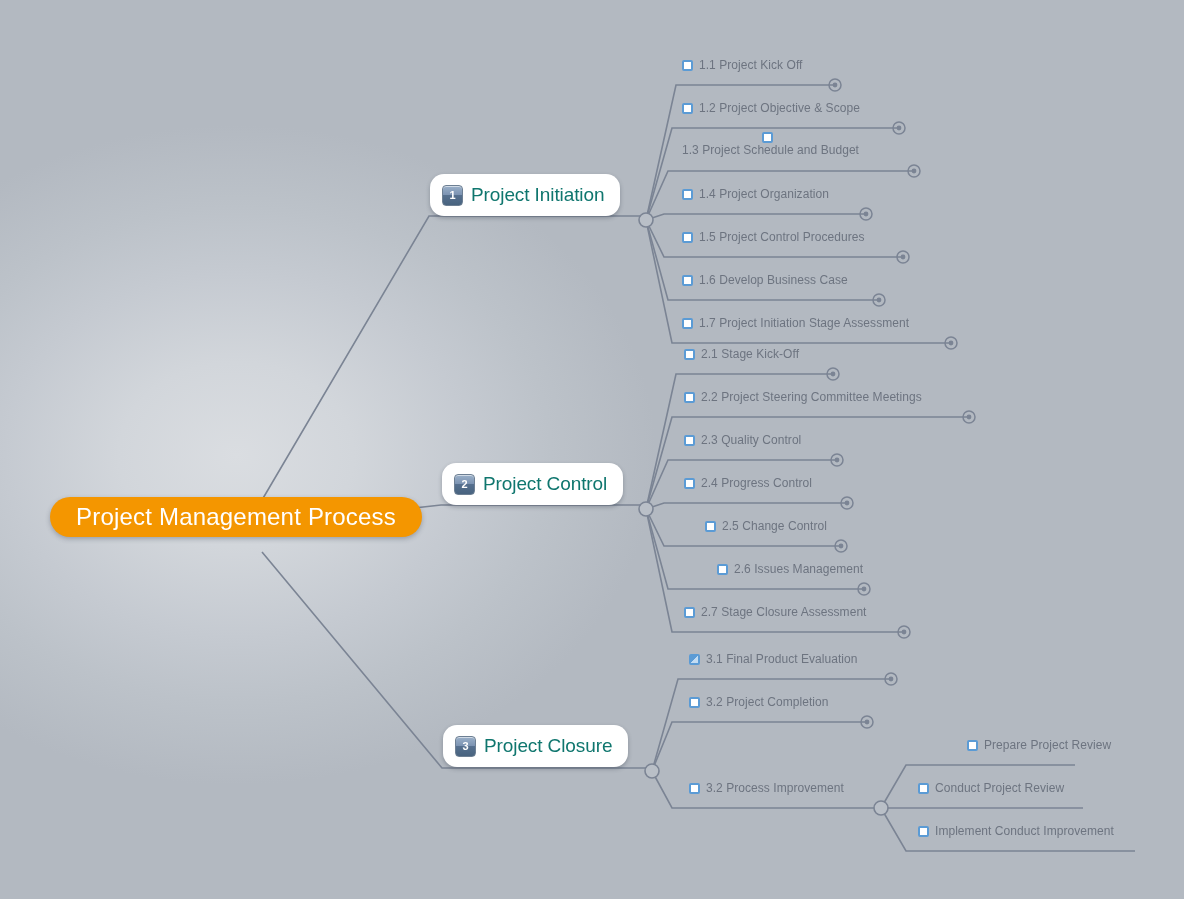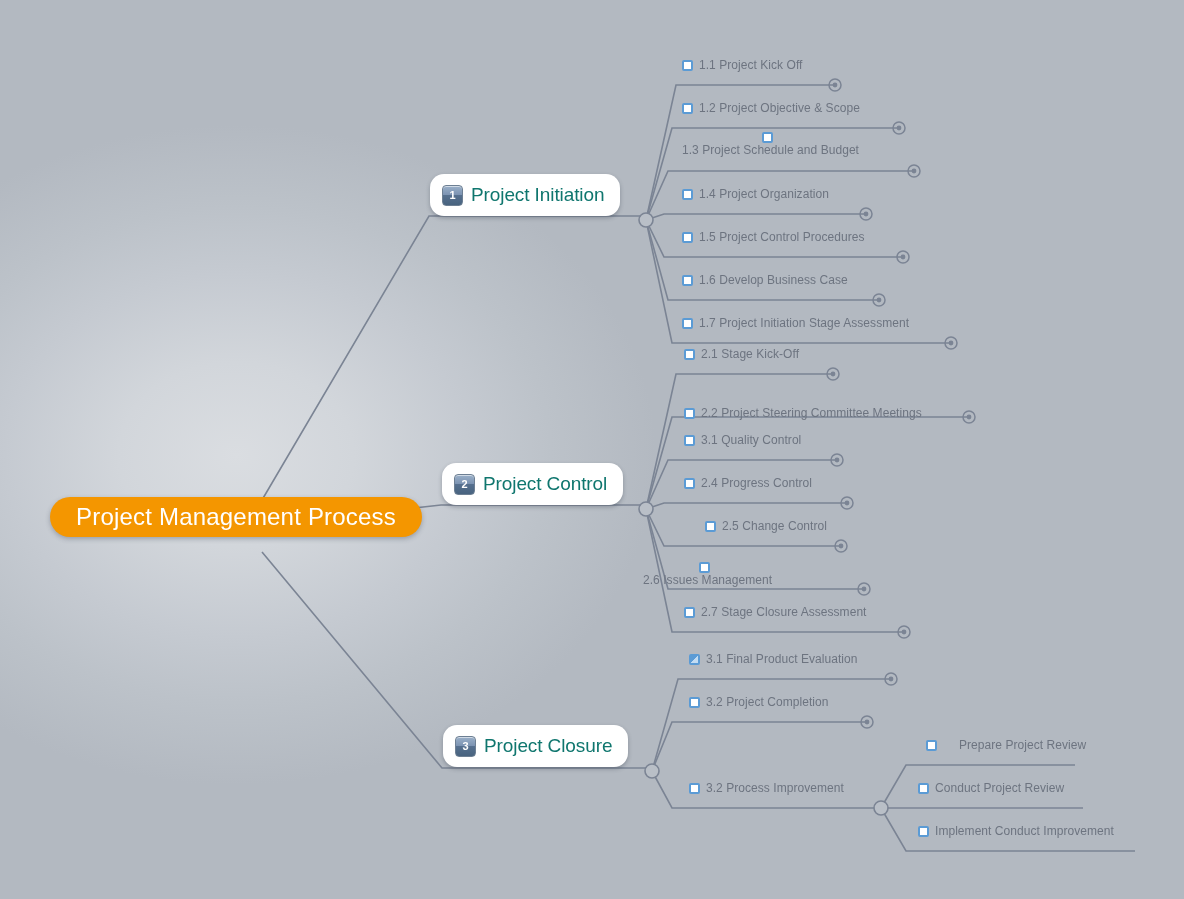--- a/index.html
+++ b/index.html
@@ -242,37 +242,37 @@
 
   <div class="branch-node" style="left:442px; top:463px;">
     <span class="num-badge">2</span>
     <span class="branch-label">Project Control</span>
   </div>
 
   <div class="leaf-node" style="left:684px; top:347px;">
     <span class="checkbox-icon"></span>
     <span class="leaf-label">2.1 Stage Kick-Off</span>
   </div>
-  <div class="leaf-node" style="left:684px; top:406px;">
+  <div class="leaf-node" style="left:684px; top:390px;">
     <span class="checkbox-icon"></span>
     <span class="leaf-label">2.2 Project Steering Committee Meetings</span>
   </div>
   <div class="leaf-node" style="left:684px; top:433px;">
     <span class="checkbox-icon"></span>
-    <span class="leaf-label">3.1 Quality Control</span>
+    <span class="leaf-label">2.3 Quality Control</span>
   </div>
   <div class="leaf-node" style="left:684px; top:476px;">
     <span class="checkbox-icon"></span>
     <span class="leaf-label">2.4 Progress Control</span>
   </div>
   <div class="leaf-node" style="left:684px; top:519px;padding-left:21px;">
     <span class="checkbox-icon"></span>
     <span class="leaf-label">2.5 Change Control</span>
   </div>
-  <div class="leaf-node" style="left:643px; top:562px;flex-direction:column;">
+  <div class="leaf-node" style="left:717px; top:562px;">
     <span class="checkbox-icon"></span>
     <span class="leaf-label">2.6 Issues Management</span>
   </div>
   <div class="leaf-node" style="left:684px; top:605px;justify-content:flex-end;">
     <span class="checkbox-icon"></span>
     <span class="leaf-label">2.7 Stage Closure Assessment</span>
   </div>
 
   <div class="branch-node" style="left:443px; top:725px;">
     <span class="num-badge">3</span>
@@ -285,21 +285,21 @@
   </div>
   <div class="leaf-node" style="left:689px; top:695px;">
     <span class="checkbox-icon"></span>
     <span class="leaf-label">3.2 Project Completion</span>
   </div>
   <div class="leaf-node" style="left:689px; top:781px;">
     <span class="checkbox-icon"></span>
     <span class="leaf-label">3.2 Process Improvement</span>
   </div>
 
-  <div class="leaf-node" style="left:926px; top:738px;gap:16px;">
+  <div class="leaf-node" style="left:967px; top:738px;">
     <span class="checkbox-icon"></span>
     <span class="leaf-label">Prepare Project Review</span>
   </div>
   <div class="leaf-node" style="left:918px; top:781px;">
     <span class="checkbox-icon"></span>
     <span class="leaf-label">Conduct Project Review</span>
   </div>
   <div class="leaf-node" style="left:918px; top:824px;">
     <span class="checkbox-icon"></span>
     <span class="leaf-label">Implement Conduct Improvement</span>

